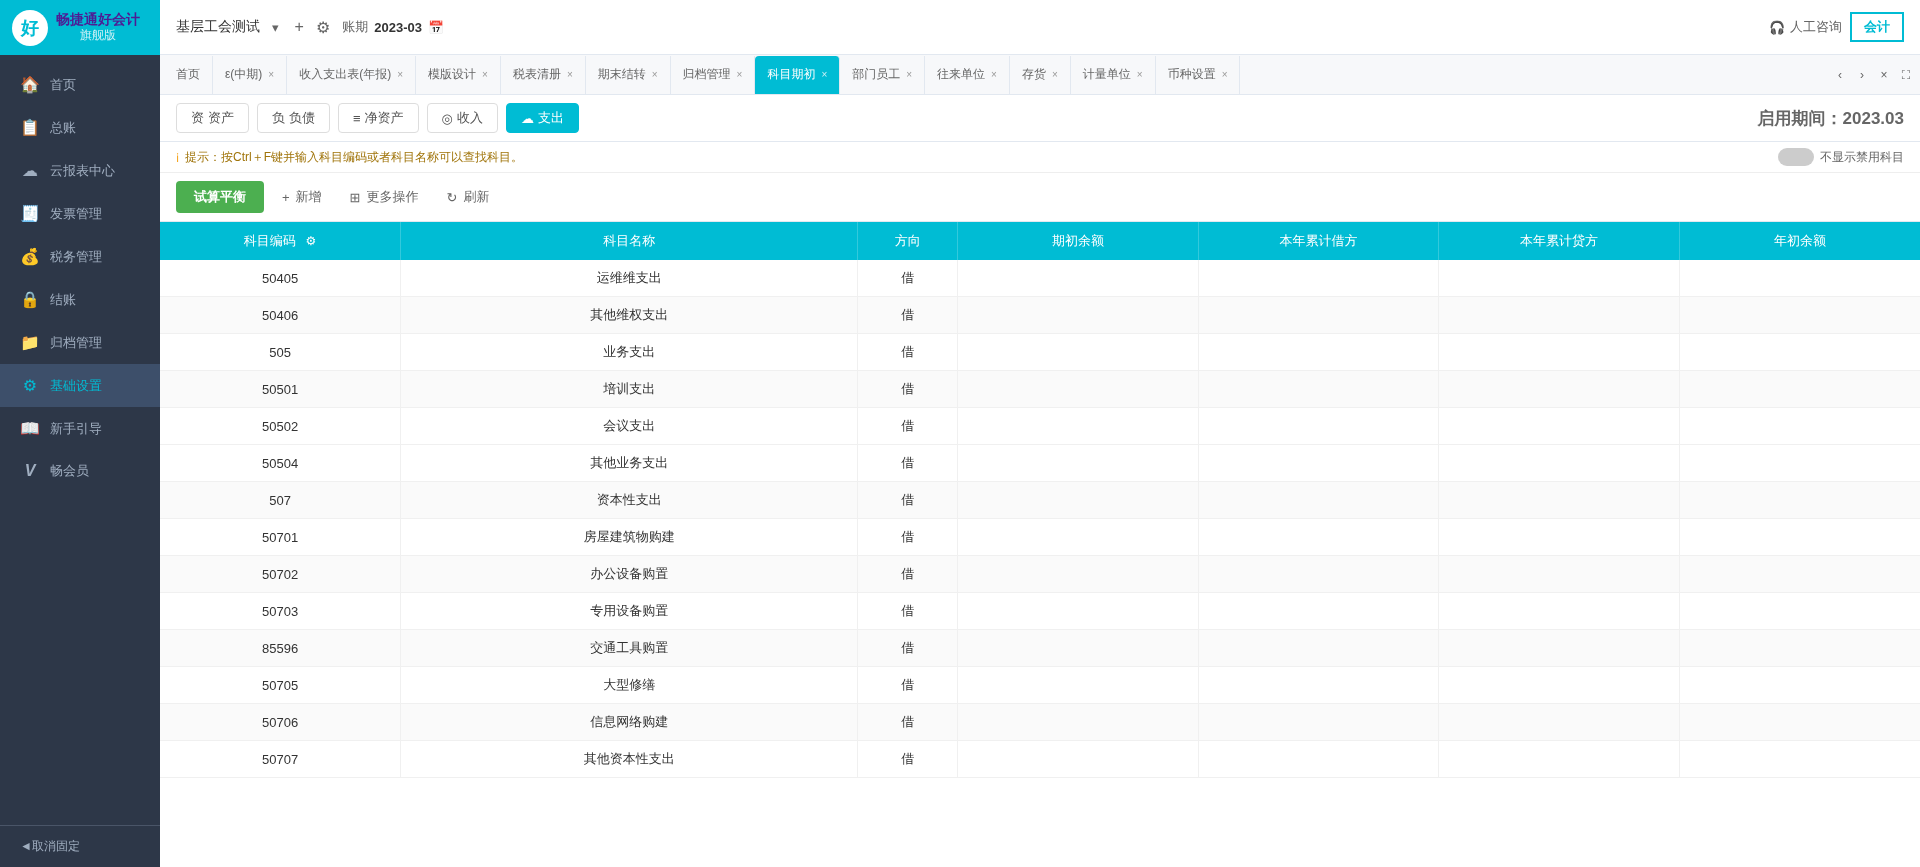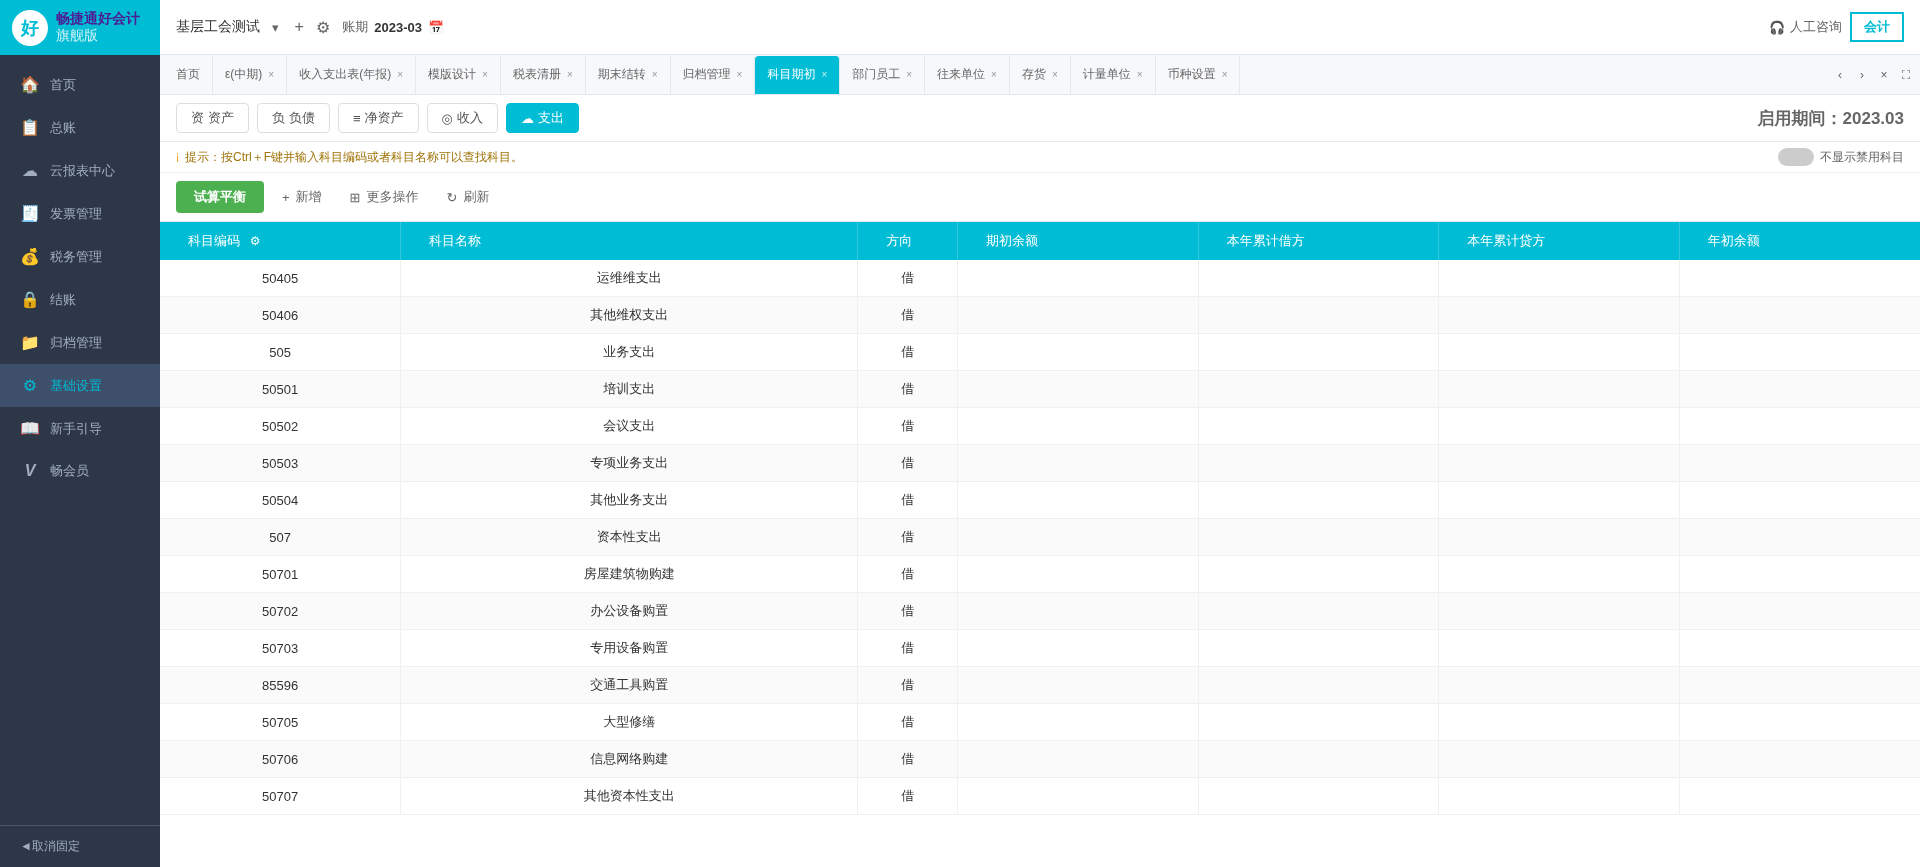--- a/index.html
+++ b/index.html
@@ -23,21 +23,21 @@
       height: 55px;
     }
     .logo-icon {
       width: 36px; height: 36px;
       background: white;
       border-radius: 50%;
       display: flex; align-items: center; justify-content: center;
       color: #00bcd4; font-size: 18px; font-weight: bold;
     }
     .logo-text { color: #4c1d95; font-size: 14px; font-weight: bold; line-height: 1.2; }
-    .logo-sub { color: rgba(255,255,255,0.8); font-size: 14px; }
+    .logo-sub { color: rgba(255,255,255,0.8); font-size: 12px; text-align: center; }
 
     .sidebar-nav { flex: 1; padding-top: 8px; }
     .nav-item {
       display: flex; align-items: center; gap: 10px;
       padding: 12px 20px;
       color: #a0aec0;
       cursor: pointer;
       transition: background 0.2s;
     }
     .nav-item.active { background: #3d4f6a; color: #00bcd4; }
@@ -184,21 +184,21 @@
       align-items: center;
       gap: 6px;
     }
 
     
     .table-container { flex: 1; overflow-y: auto; position: relative; }
     table { width: 100%; border-collapse: collapse; }
     thead tr { background: #00bcd4; color: white; }
     thead th {
       padding: 10px 28px;
-      text-align: left;
+      text-align: center;
       font-size: 13px;
       font-weight: normal;
       border-right: 1px solid rgba(255,255,255,0.2);
       white-space: nowrap;
     }
     thead th:last-child { border-right: none; }
     tbody tr { border-bottom: 1px solid #f0f0f0; }
     tbody td {
       padding: 9px 12px;
       color: #333;
@@ -474,29 +474,20 @@
   </tr>
             <tr style="background: white;">
     <td class="td-code">50502</td>
     <td class="td-name">会议支出</td>
     <td class="td-dir">借</td>
     <td class="td-amount"></td>
     <td class="td-amount"></td>
     <td class="td-amount"></td>
     <td class="td-amount"></td>
   </tr>
-            <tr style="background: rgb(250, 250, 250);">
-    <td class="td-code">50503</td>
-    <td class="td-name">专项业务支出</td>
-    <td class="td-dir">借</td>
-    <td class="td-amount"></td>
-    <td class="td-amount"></td>
-    <td class="td-amount"></td>
-    <td class="td-amount"></td>
-  </tr>
             <tr style="background: white;">
     <td class="td-code">50504</td>
     <td class="td-name">其他业务支出</td>
     <td class="td-dir">借</td>
     <td class="td-amount"></td>
     <td class="td-amount"></td>
     <td class="td-amount"></td>
     <td class="td-amount"></td>
   </tr>
             <tr style="background: rgb(250, 250, 250);">

